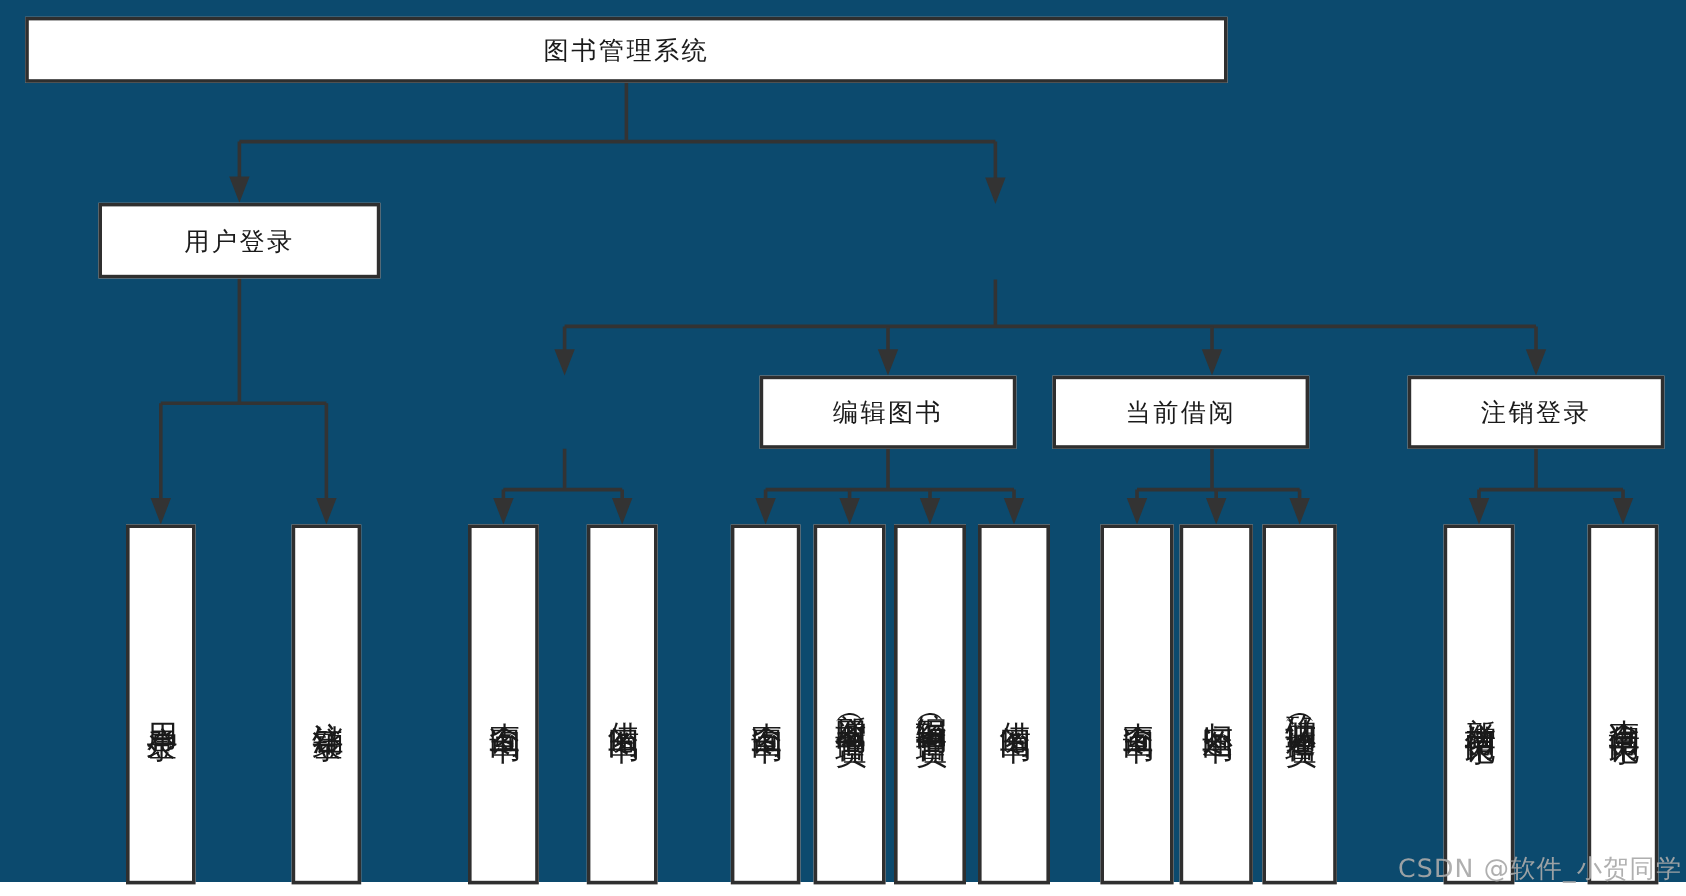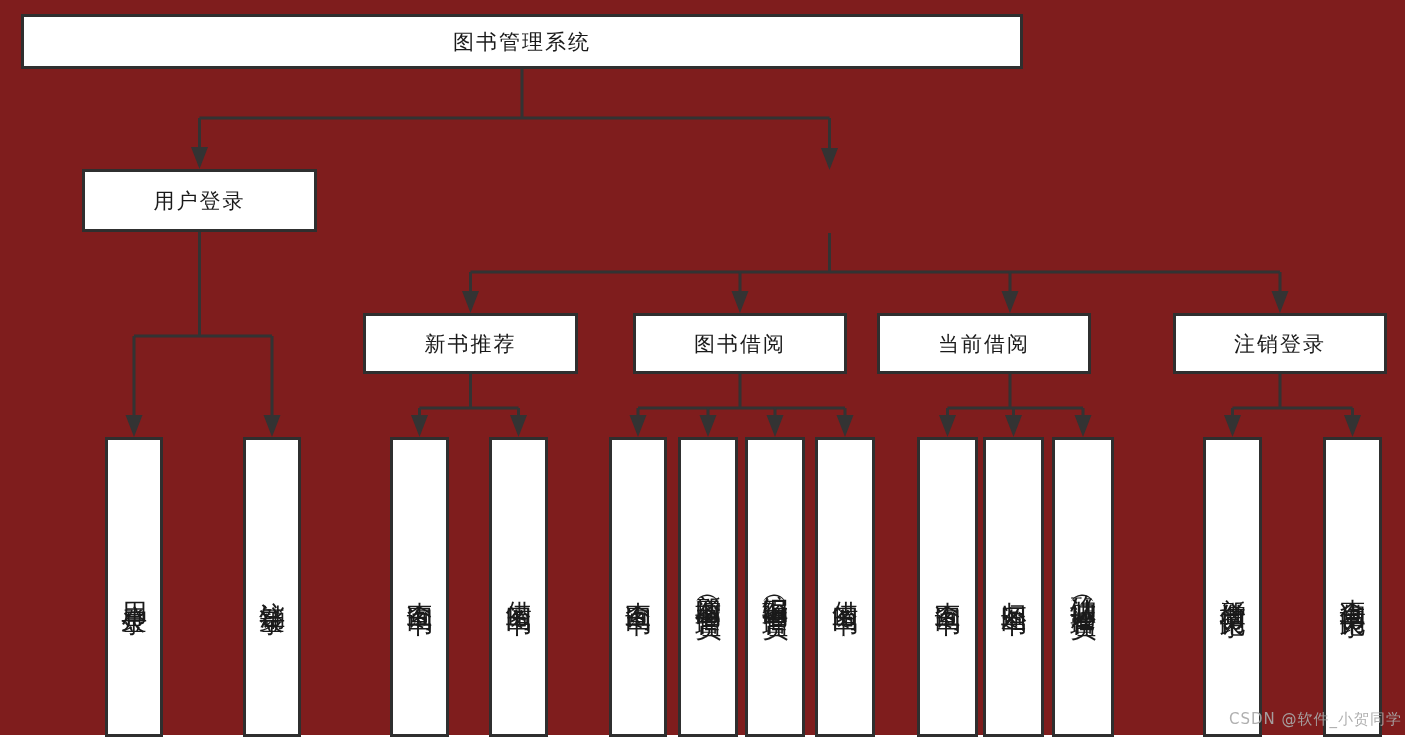--- a/index.html
+++ b/index.html
@@ -1,41 +1,41 @@
 <!DOCTYPE html>
 <html><head>
 <meta charset="utf-8">
 <style>
   html,body{
     margin:0;padding:0;background:#ffffff;
     width:1405px;height:747px;overflow:hidden;
     font-family:"DejaVu Sans","Liberation Sans",sans-serif;
   }
-  .stage{position:relative;width:1405px;height:735px;background:#7f1d1d;}
+  .stage{position:relative;width:1405px;height:735px;background:#0c4a6e;}
   svg.wires{position:absolute;left:0;top:0;z-index:1;}
   .hbox{
     position:absolute;z-index:2;box-sizing:border-box;
     background:#fff;border:3px solid #2f2f2f;
     display:flex;align-items:center;justify-content:center;
   }
   .hbox span{
     font-size:21px;color:#1a1a1a;letter-spacing:2px;white-space:nowrap;
   }
   .vbox{
     position:absolute;z-index:2;box-sizing:border-box;
     background:#fff;border:3px solid #2f2f2f;
     display:flex;align-items:center;justify-content:center;
   }
   .vbox span{
     writing-mode:vertical-rl;text-orientation:mixed;
     font-size:26px;letter-spacing:3px;line-height:1.05;color:#1a1a1a;
   }
   .watermark{
     position:absolute;z-index:5;right:3px;top:710px;
-    font-size:15px;color:rgba(168,168,168,0.92);
+    font-size:21px;color:rgba(168,168,168,0.92);
     letter-spacing:1px;white-space:nowrap;
   }
 </style>
 </head>
 <body>
 
 <div class="stage">
 
   <svg class="wires" width="1405" height="747" viewBox="0 0 1405 747">
     <g stroke="#333333" stroke-width="3" fill="none">
@@ -93,25 +93,22 @@
   </svg>
 
   <div class="hbox" style="left:21px;top:14px;width:1002px;height:55px">
     <span>图书管理系统</span>
   </div>
 
   <div class="hbox" style="left:82px;top:169px;width:235px;height:63px">
     <span>用户登录</span>
   </div>
 
-  <div class="hbox" style="left:363px;top:313px;width:215px;height:61px">
-    <span>新书推荐</span>
-  </div>
   <div class="hbox" style="left:633px;top:313px;width:214px;height:61px">
-    <span>图书借阅</span>
+    <span>编辑图书</span>
   </div>
   <div class="hbox" style="left:877px;top:313px;width:214px;height:61px">
     <span>当前借阅</span>
   </div>
   <div class="hbox" style="left:1173px;top:313px;width:214px;height:61px">
     <span>注销登录</span>
   </div>
 
   <div class="vbox" style="left:105px;top:437px;width:58px;height:300px">
     <span>用户登录</span>

